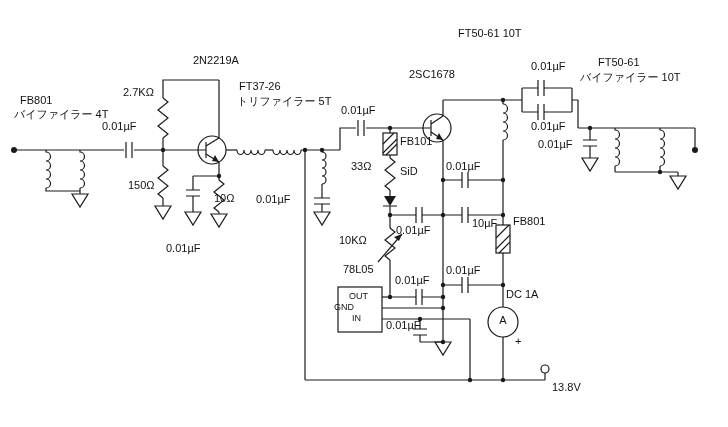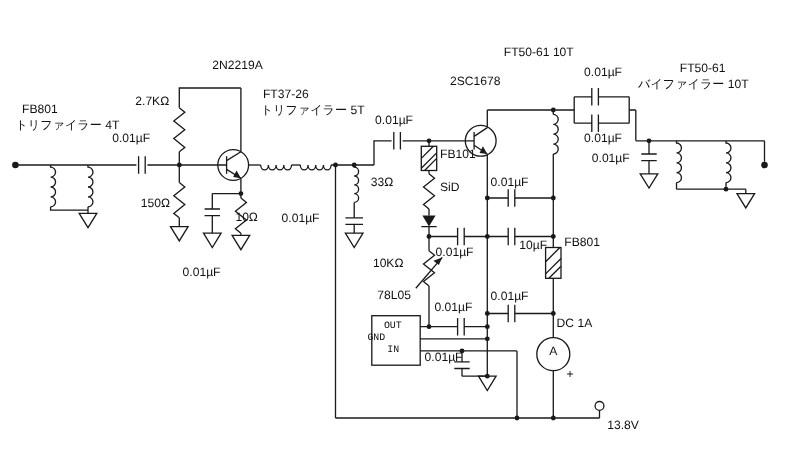--- a/index.html
+++ b/index.html
@@ -3,21 +3,21 @@
 <meta charset="utf-8">
 <style>
   html,body{margin:0;padding:0;background:#fff;}
   #screen{position:relative;width:728px;height:427px;background:#ffffff;overflow:hidden;
           font-family:"Liberation Sans","DejaVu Sans",sans-serif;}
   #circuit{position:absolute;left:0;top:0;}
   #circuit path,#circuit polyline,#circuit circle,#circuit rect,#circuit polygon{
       stroke:#1a1a1a;stroke-width:1.2;fill:none;}
   #circuit .fill{fill:#1a1a1a;stroke:none;}
   .lbl{position:absolute;font-size:11px;color:#111;line-height:1;white-space:nowrap;}
-  .lbl.small{font-size:9px;font-family:Liberation Mono, monospace;}
+  .lbl.small{font-size:9px;}
   .lbl.center{text-align:center;}
 </style>
 </head>
 <body>
 
 <div id="screen">
 
 <svg id="circuit" width="728" height="427" viewBox="0 0 728 427">
 
   <g>
@@ -196,54 +196,54 @@
   <g>
     <path d="M305,150 V380"></path>
     <path d="M305,380 H545"></path>
     <path d="M545,380 V373"></path>
     <circle cx="545" cy="369" r="4"></circle>
   </g>
 
 </svg>
 
 <div class="lbl" style="left:20px;top:95px">FB801</div>
-<div class="lbl" style="left:14px;top:109px">トリファイラー 4T</div>
+<div class="lbl" style="left:14px;top:109px">バイファイラー 4T</div>
 <div class="lbl" style="left:102px;top:121px">0.01µF</div>
 <div class="lbl" style="left:123px;top:87px">2.7KΩ</div>
 <div class="lbl" style="left:193px;top:55px">2N2219A</div>
 <div class="lbl" style="left:128px;top:180px">150Ω</div>
 <div class="lbl" style="left:214px;top:193px">10Ω</div>
 <div class="lbl" style="left:166px;top:243px">0.01µF</div>
 
 <div class="lbl" style="left:239px;top:81px">FT37-26</div>
 <div class="lbl" style="left:237px;top:96px">トリファイラー 5T</div>
 <div class="lbl" style="left:256px;top:194px">0.01µF</div>
 <div class="lbl" style="left:341px;top:105px">0.01µF</div>
 
 <div class="lbl" style="left:409px;top:69px">2SC1678</div>
 <div class="lbl" style="left:400px;top:136px">FB101</div>
-<div class="lbl" style="left:337px;top:161px">33Ω</div>
+<div class="lbl" style="left:351px;top:161px">33Ω</div>
 <div class="lbl" style="left:400px;top:166px">SiD</div>
 <div class="lbl" style="left:396px;top:225px">0.01µF</div>
 <div class="lbl" style="left:339px;top:235px">10KΩ</div>
 <div class="lbl" style="left:446px;top:161px">0.01µF</div>
 <div class="lbl" style="left:472px;top:218px">10µF</div>
 <div class="lbl" style="left:446px;top:265px">0.01µF</div>
 
 <div class="lbl" style="left:343px;top:264px">78L05</div>
 <div class="lbl small" style="left:349px;top:292px">OUT</div>
 <div class="lbl small" style="left:334px;top:303px">GND</div>
 <div class="lbl small" style="left:352px;top:314px">IN</div>
 <div class="lbl" style="left:395px;top:275px">0.01µF</div>
 <div class="lbl" style="left:386px;top:320px">0.01µF</div>
 
-<div class="lbl" style="left:458px;top:43px">FT50-61 10T</div>
+<div class="lbl" style="left:458px;top:28px">FT50-61 10T</div>
 <div class="lbl" style="left:531px;top:61px">0.01µF</div>
 <div class="lbl" style="left:531px;top:121px">0.01µF</div>
-<div class="lbl" style="left:618px;top:57px">FT50-61</div>
+<div class="lbl" style="left:598px;top:57px">FT50-61</div>
 <div class="lbl" style="left:580px;top:72px">バイファイラー 10T</div>
 <div class="lbl" style="left:538px;top:139px">0.01µF</div>
 
 <div class="lbl" style="left:513px;top:216px">FB801</div>
 <div class="lbl" style="left:506px;top:289px">DC 1A</div>
 <div class="lbl center" style="left:496px;top:315px;width:14px">A</div>
 <div class="lbl" style="left:515px;top:336px">+</div>
 <div class="lbl" style="left:552px;top:382px">13.8V</div>
 
 </div>

